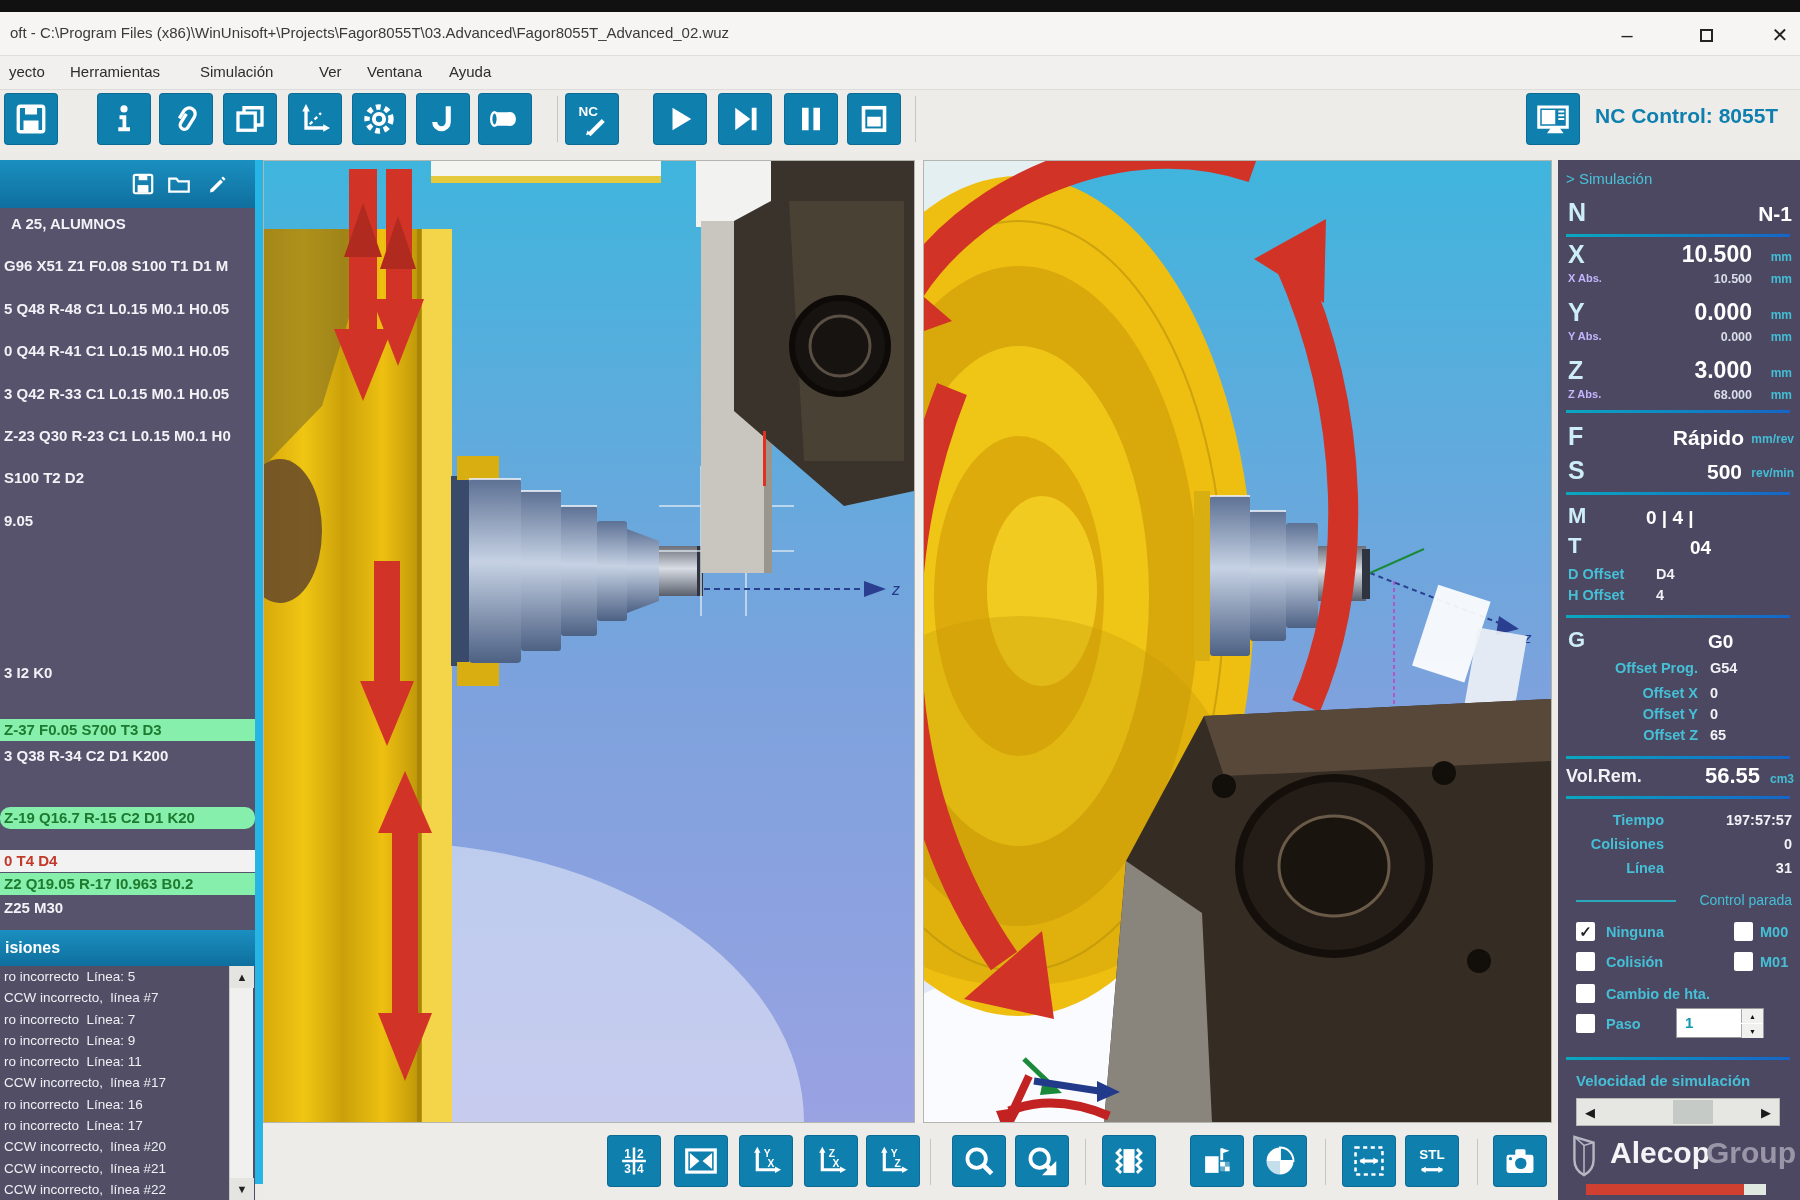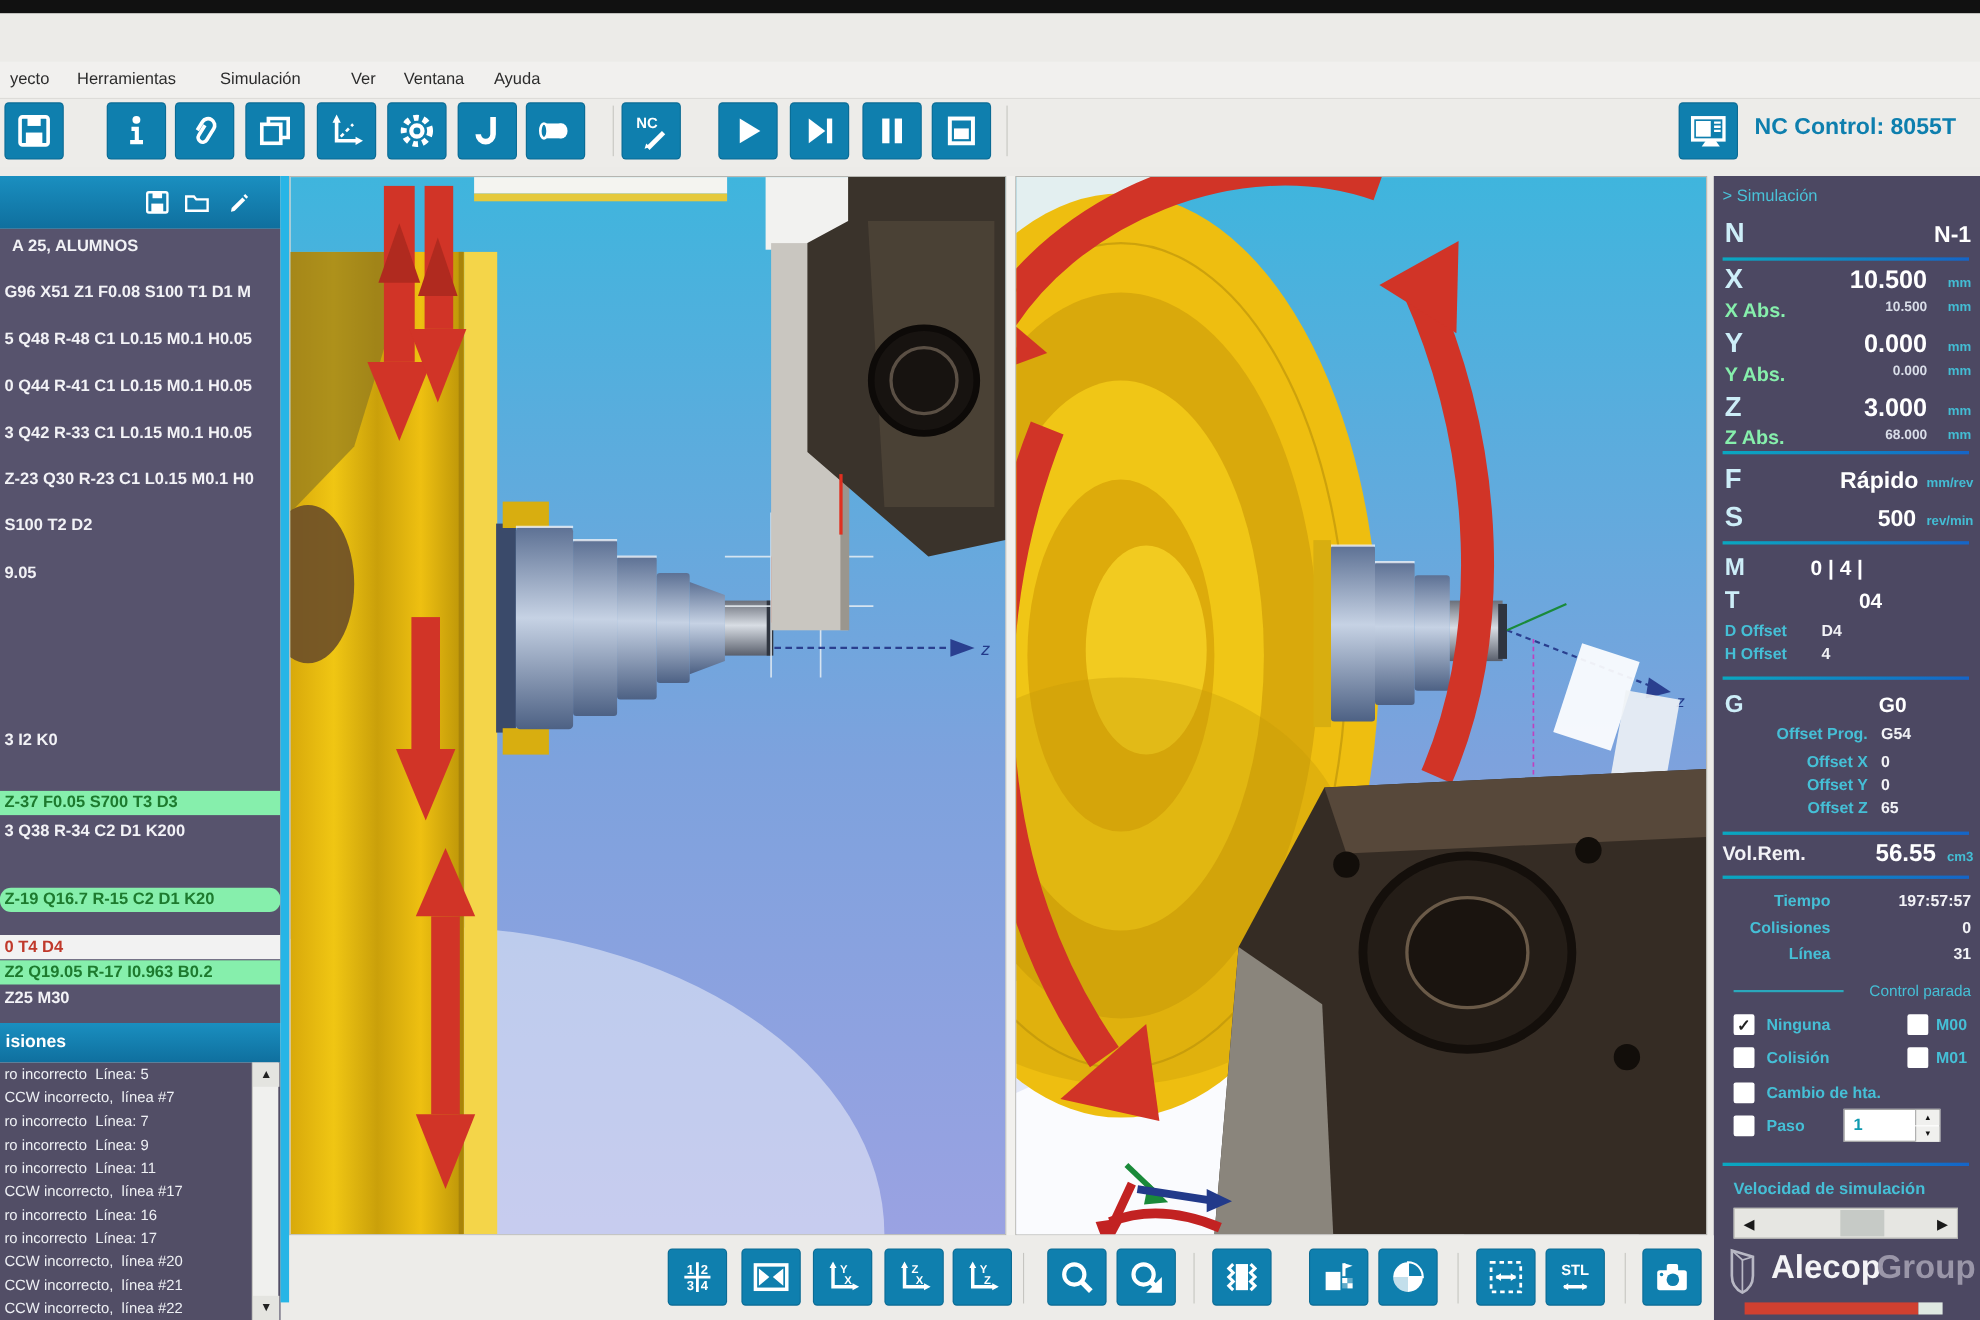--- a/index.html
+++ b/index.html
@@ -37,21 +37,21 @@
   
   .vp{top:160px;height:963px;border:1px solid #b5b5b0;box-shadow:inset 0 0 0 2px #fff;}
   .vp-divider{left:915px;top:160px;width:8px;height:963px;background:#f2f1ee;}
   
   .rpanel{left:1558px;top:160px;width:242px;height:1040px;background:#4c4862;overflow:hidden;}
   .r{position:absolute;left:0;width:242px;}
   .rp-hdr{color:#49c2d8;font-size:15px;padding-left:8px;}
   .rp-big{position:absolute;left:10px;font-size:25px;font-weight:bold;color:#cdeef8;line-height:28px;}
   .rp-val{position:absolute;font-size:23px;font-weight:bold;color:#fff;line-height:28px;}
   .rp-unit{position:absolute;font-size:12px;font-weight:bold;color:#43bdd4;}
-  .rp-sub{position:absolute;font-size:18px;font-weight:bold;color:#86efac;}
+  .rp-sub{position:absolute;font-size:11px;font-weight:bold;color:#c4b5fd;}
   .rp-subval{position:absolute;font-size:12.5px;font-weight:bold;color:#d9dde8;}
   .rdiv{position:absolute;left:8px;width:224px;height:3px;background:linear-gradient(90deg,#0aa8c0,#1565c8);}
   .rp-l2{position:absolute;font-size:14.5px;font-weight:bold;color:#45bfd6;}
   .rp-v2{position:absolute;font-size:14.5px;font-weight:bold;color:#f2f2f6;}
   .chk{position:absolute;width:19px;height:19px;background:#fff;border-radius:2px;display:flex;align-items:center;justify-content:center;font-size:15px;font-weight:bold;color:#222;}
   .spin{position:absolute;left:118px;width:88px;height:30px;background:#fff;border:1px solid #999;}
   .spin-val{position:absolute;left:8px;top:5px;font-size:15px;font-weight:bold;color:#0f9ab0;}
   .spin-btns{position:absolute;right:0;top:0;width:22px;height:28px;}
   .spin-b{position:absolute;left:0;width:22px;height:14px;background:#f0f0ee;border-left:1px solid #aaa;display:flex;align-items:center;justify-content:center;font-size:7px;color:#111;}
   .slider{position:absolute;left:18px;width:204px;height:28px;background:#e6e6e2;border:1px solid #b8b8b4;}
@@ -66,20 +66,28 @@
   .bbtn{position:absolute;top:13px;width:52px;height:50px;background:#0f7fae;border-radius:3px;display:flex;align-items:center;justify-content:center;box-shadow:0 0 0 1px #0b6b94;}
   .bbtn svg{width:38px;height:38px;}
   .bsep{position:absolute;top:16px;width:1px;height:46px;background:#c6c5c1;}
 </style>
 </head>
 <body>
 
 <div class="screen">
 
   <div class="abs topblack"></div>
+  <div class="abs titlebar">
+    <div class="abs title-text">oft - C:\Program Files (x86)\WinUnisoft+\Projects\Fagor8055T\03.Advanced\Fagor8055T_Advanced_02.wuz</div>
+    <div class="abs winbtn" style="left:1607px;">–</div>
+    <div class="abs winbtn" style="left:1686px;">
+        <span class="maxbox"></span>
+      </div>
+    <div class="abs winbtn" style="left:1760px;">✕</div>
+  </div>
   <div class="abs menubar">
     <span class="abs menu-item" style="left:9px;">yecto</span>
     <span class="abs menu-item" style="left:70px;">Herramientas</span>
     <span class="abs menu-item" style="left:200px;">Simulación</span>
     <span class="abs menu-item" style="left:319px;">Ver</span>
     <span class="abs menu-item" style="left:367px;">Ventana</span>
     <span class="abs menu-item" style="left:449px;">Ayuda</span>
   </div>
 
   <div class="abs toolbar">

